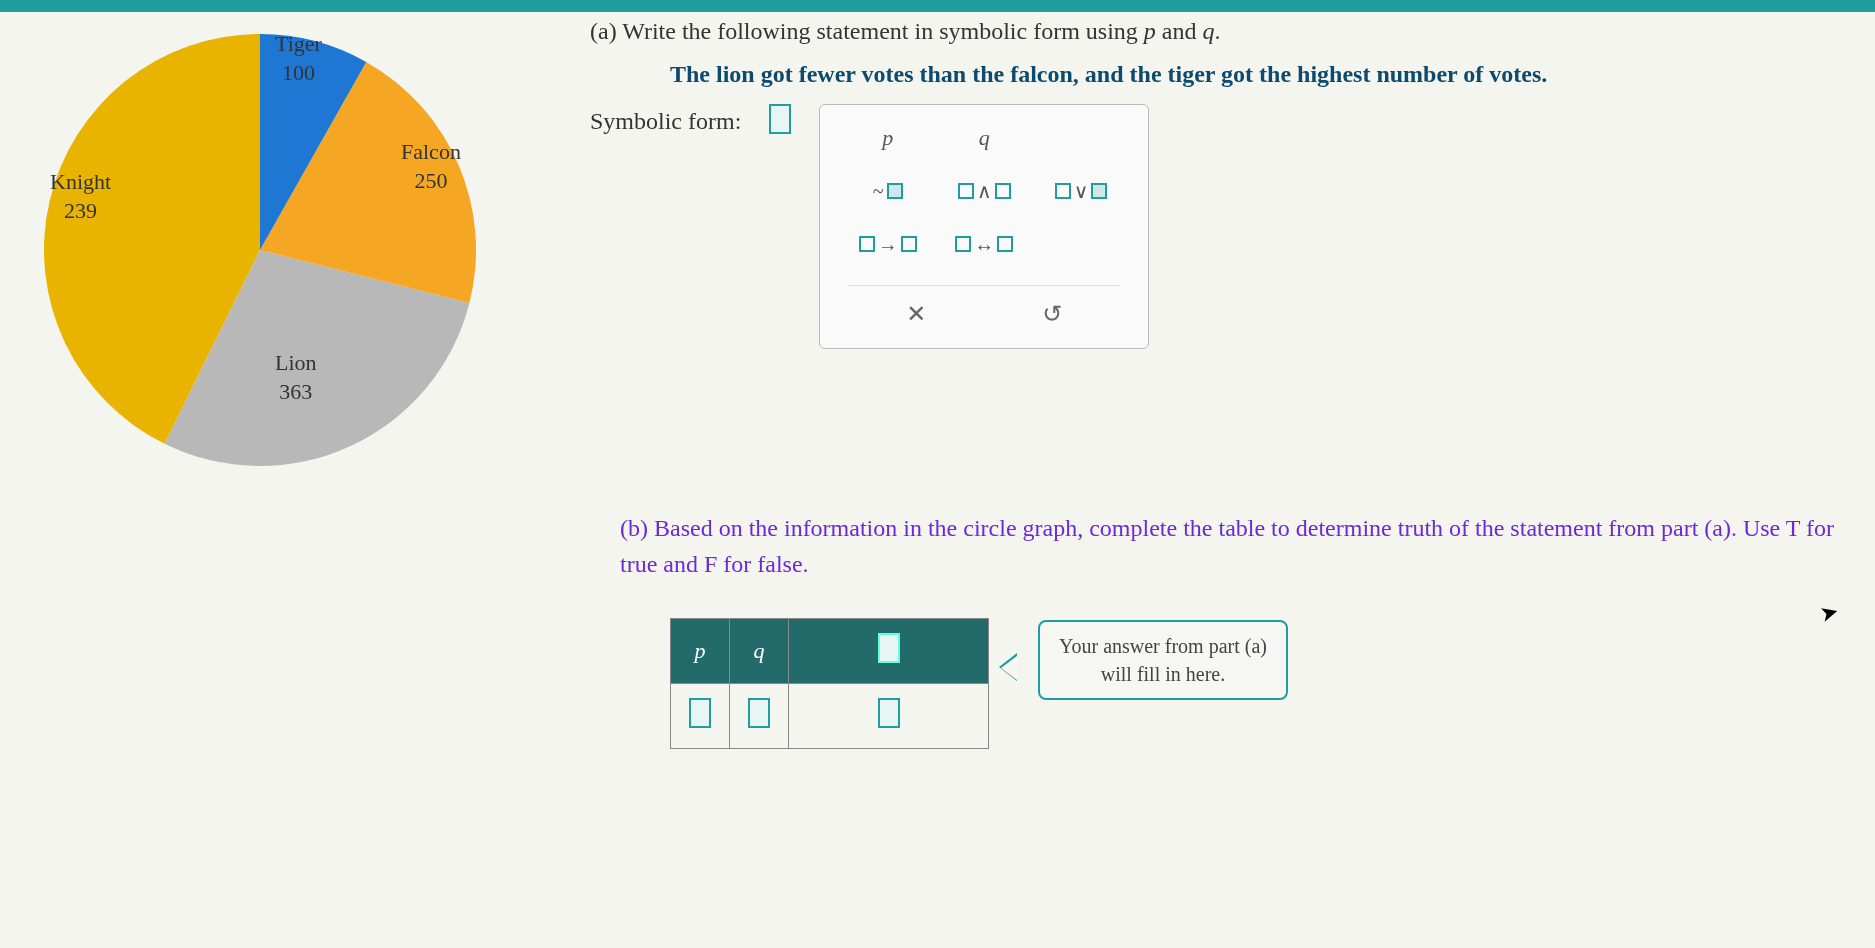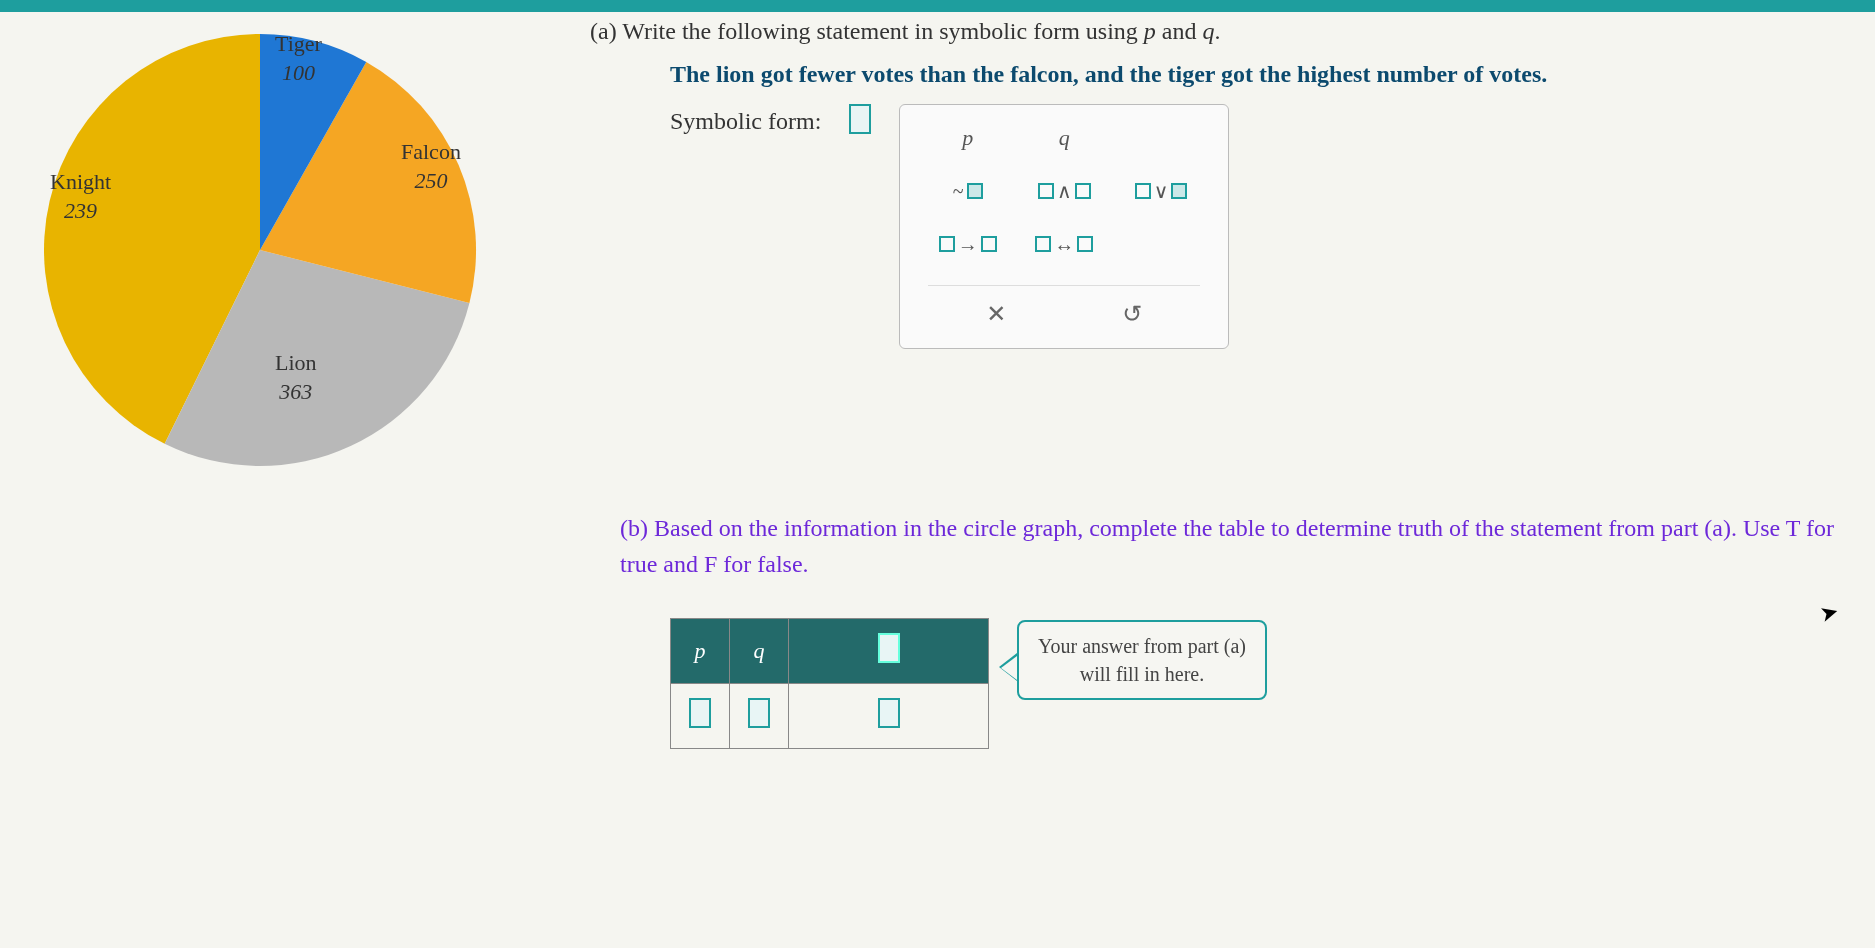--- a/index.html
+++ b/index.html
@@ -26,38 +26,37 @@
     }
     .pie-svg { width: 480px; height: 480px; }
     .pie-label {
       position: absolute;
       text-align: center;
       font-size: 22px;
       color: #333;
       line-height: 1.3;
     }
     .pie-label .name { display: block; }
-    .pie-label .value { display: block; font-style: italic; }
+    .pie-label .value { display: block; }
     .content-right {
       position: absolute;
       left: 590px;
       top: 18px;
       right: 0;
     }
     .part-a-prompt { font-size: 24px; color: #333; margin-bottom: 16px; }
     .statement {
       font-size: 24px;
       font-weight: bold;
       color: #0c4a6e;
       margin-left: 80px;
       margin-bottom: 16px;
       max-width: 1180px;
     }
     .symbolic-row {
-      margin-left: 80px;
       display: flex;
       align-items: flex-start;
       gap: 28px;
     }
     .symbolic-label { font-size: 24px; color: #333; padding-top: 4px; }
     .answer-box {
       display: inline-block;
       width: 22px;
       height: 30px;
       border: 2px solid #1e9e9e;
@@ -164,20 +163,21 @@
       border: 2px solid #1e9e9e;
       border-radius: 8px;
       padding: 10px 16px;
       background: #f6f6f2;
       font-size: 20px;
       color: #444;
       max-width: 250px;
       text-align: center;
       line-height: 1.4;
       margin-top: 2px;
+      margin-left: 21px;
     }
     .cursor-pointer {
       position: absolute;
       left: 1820px;
       top: 600px;
       font-size: 22px;
       color: #000;
       transform: rotate(-15deg);
     }
     .empty-cell { visibility: hidden; }

